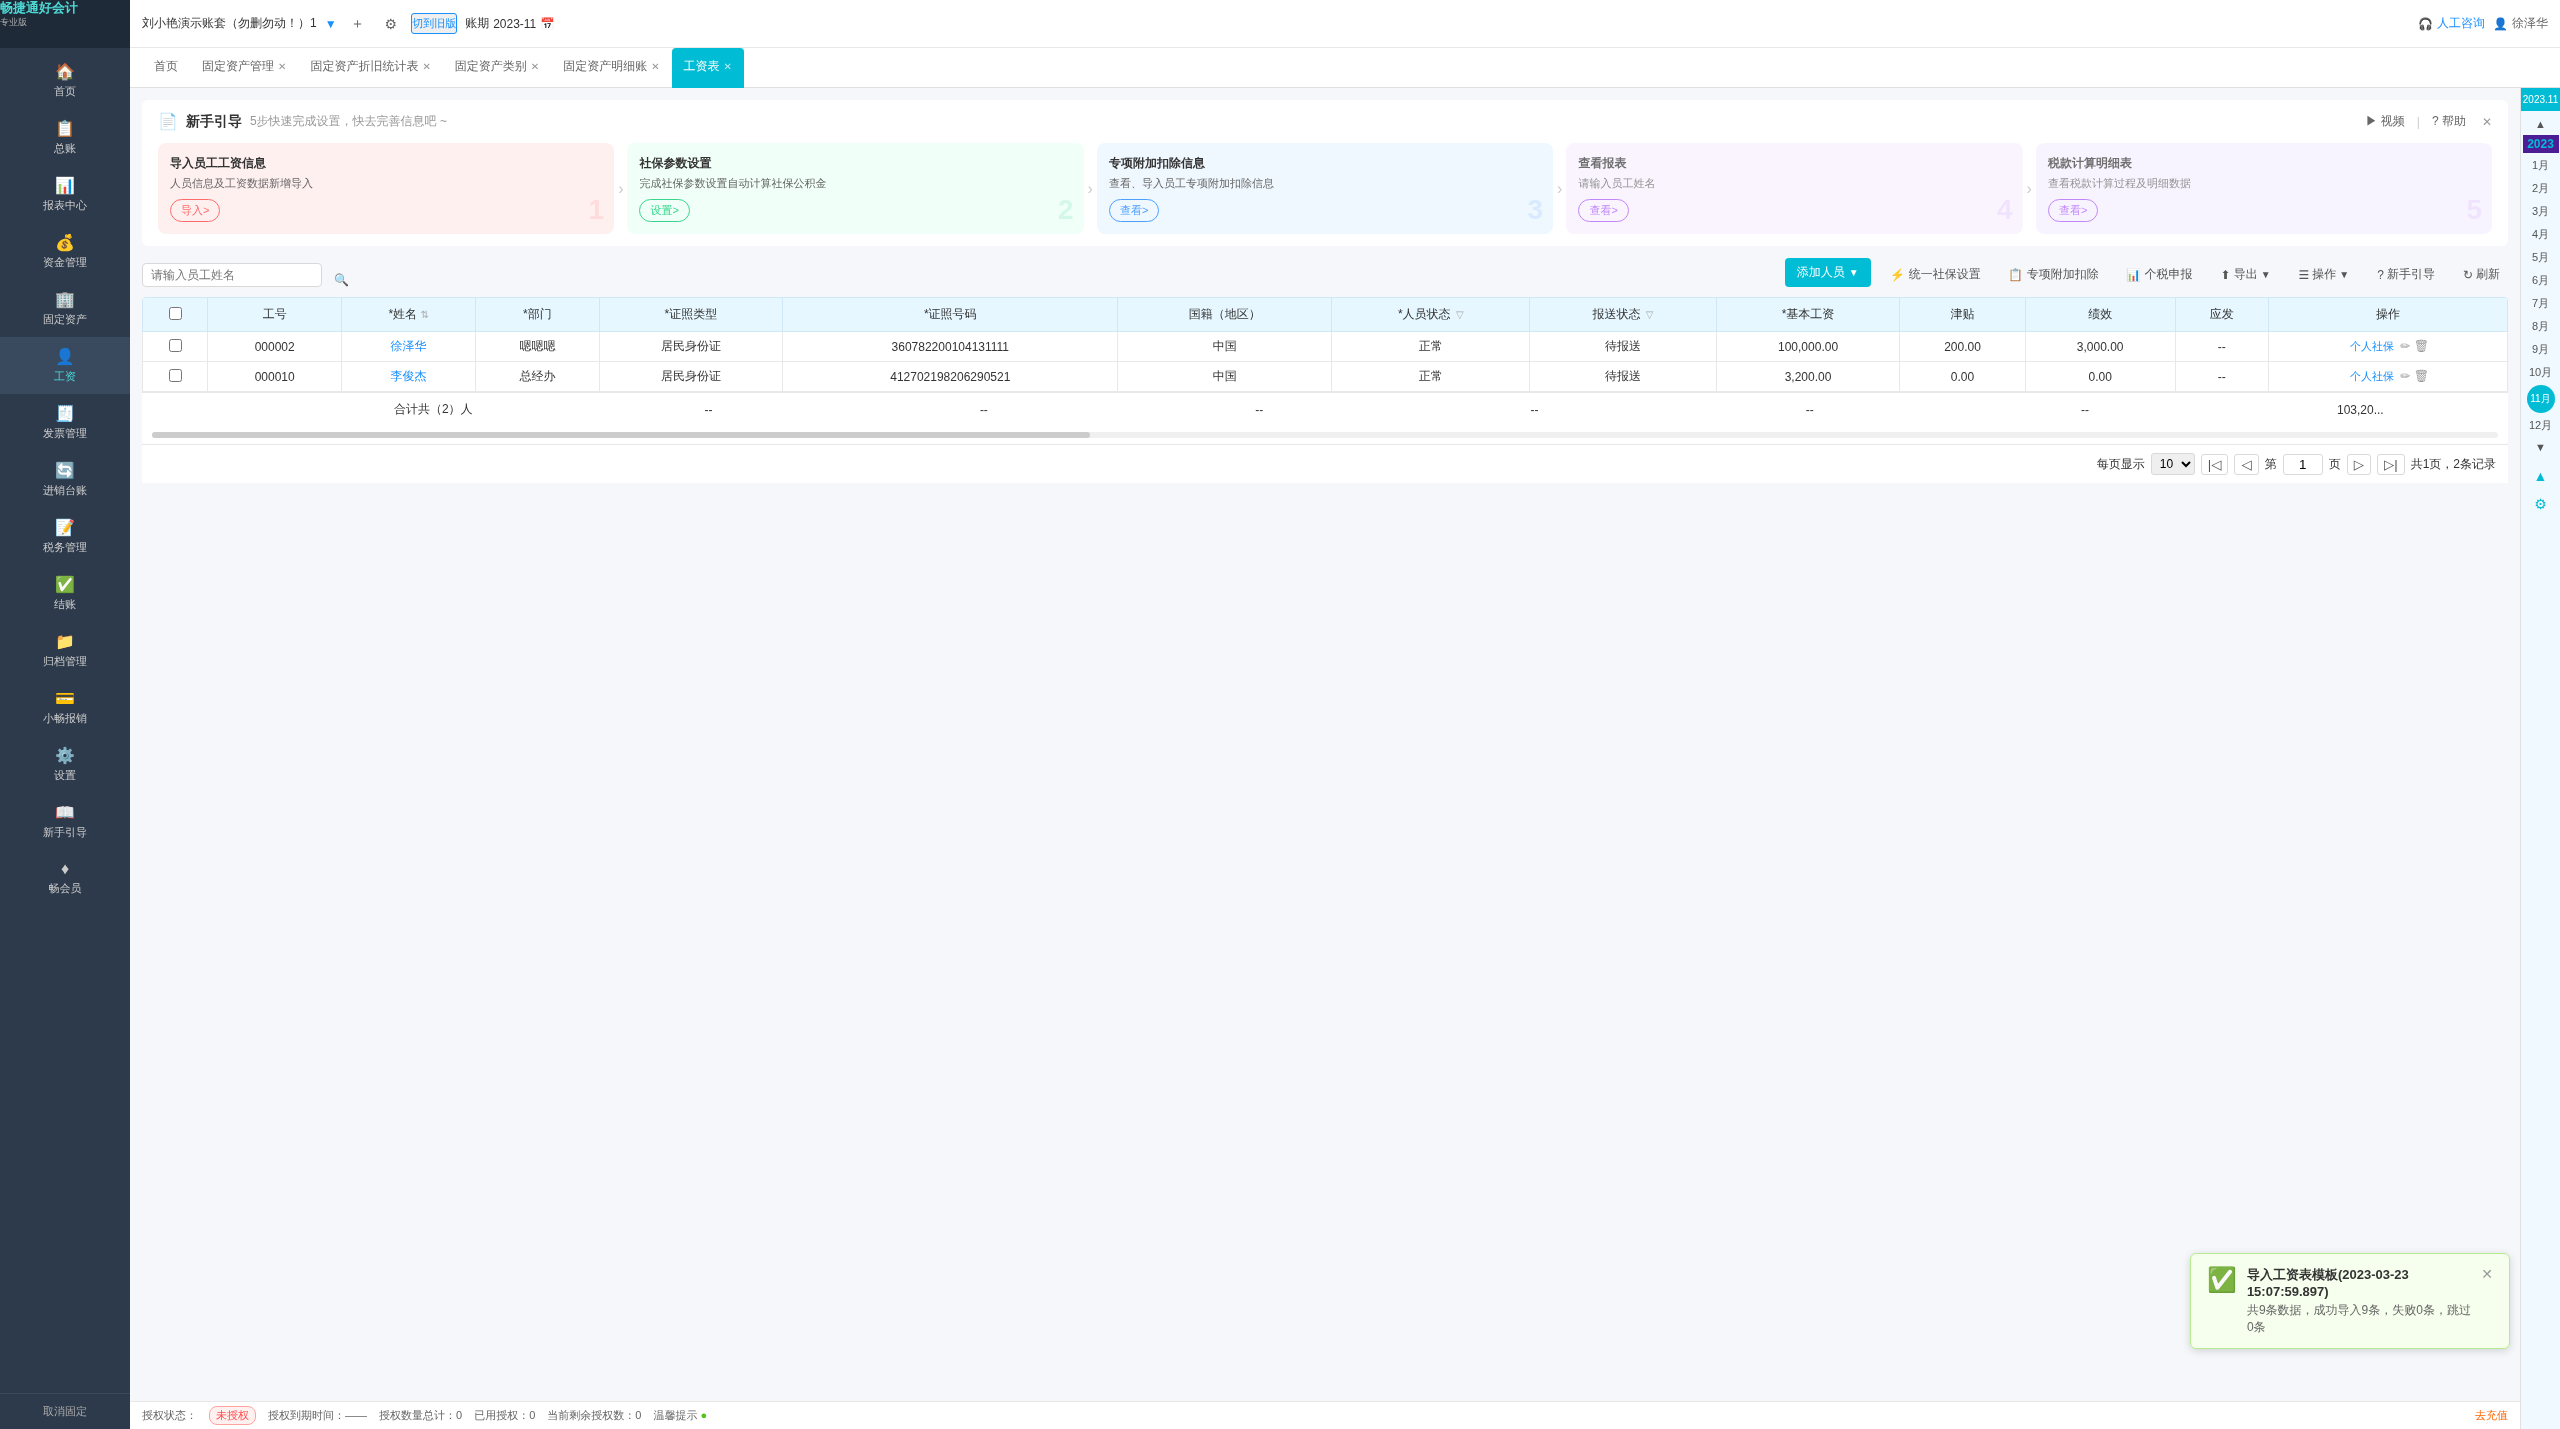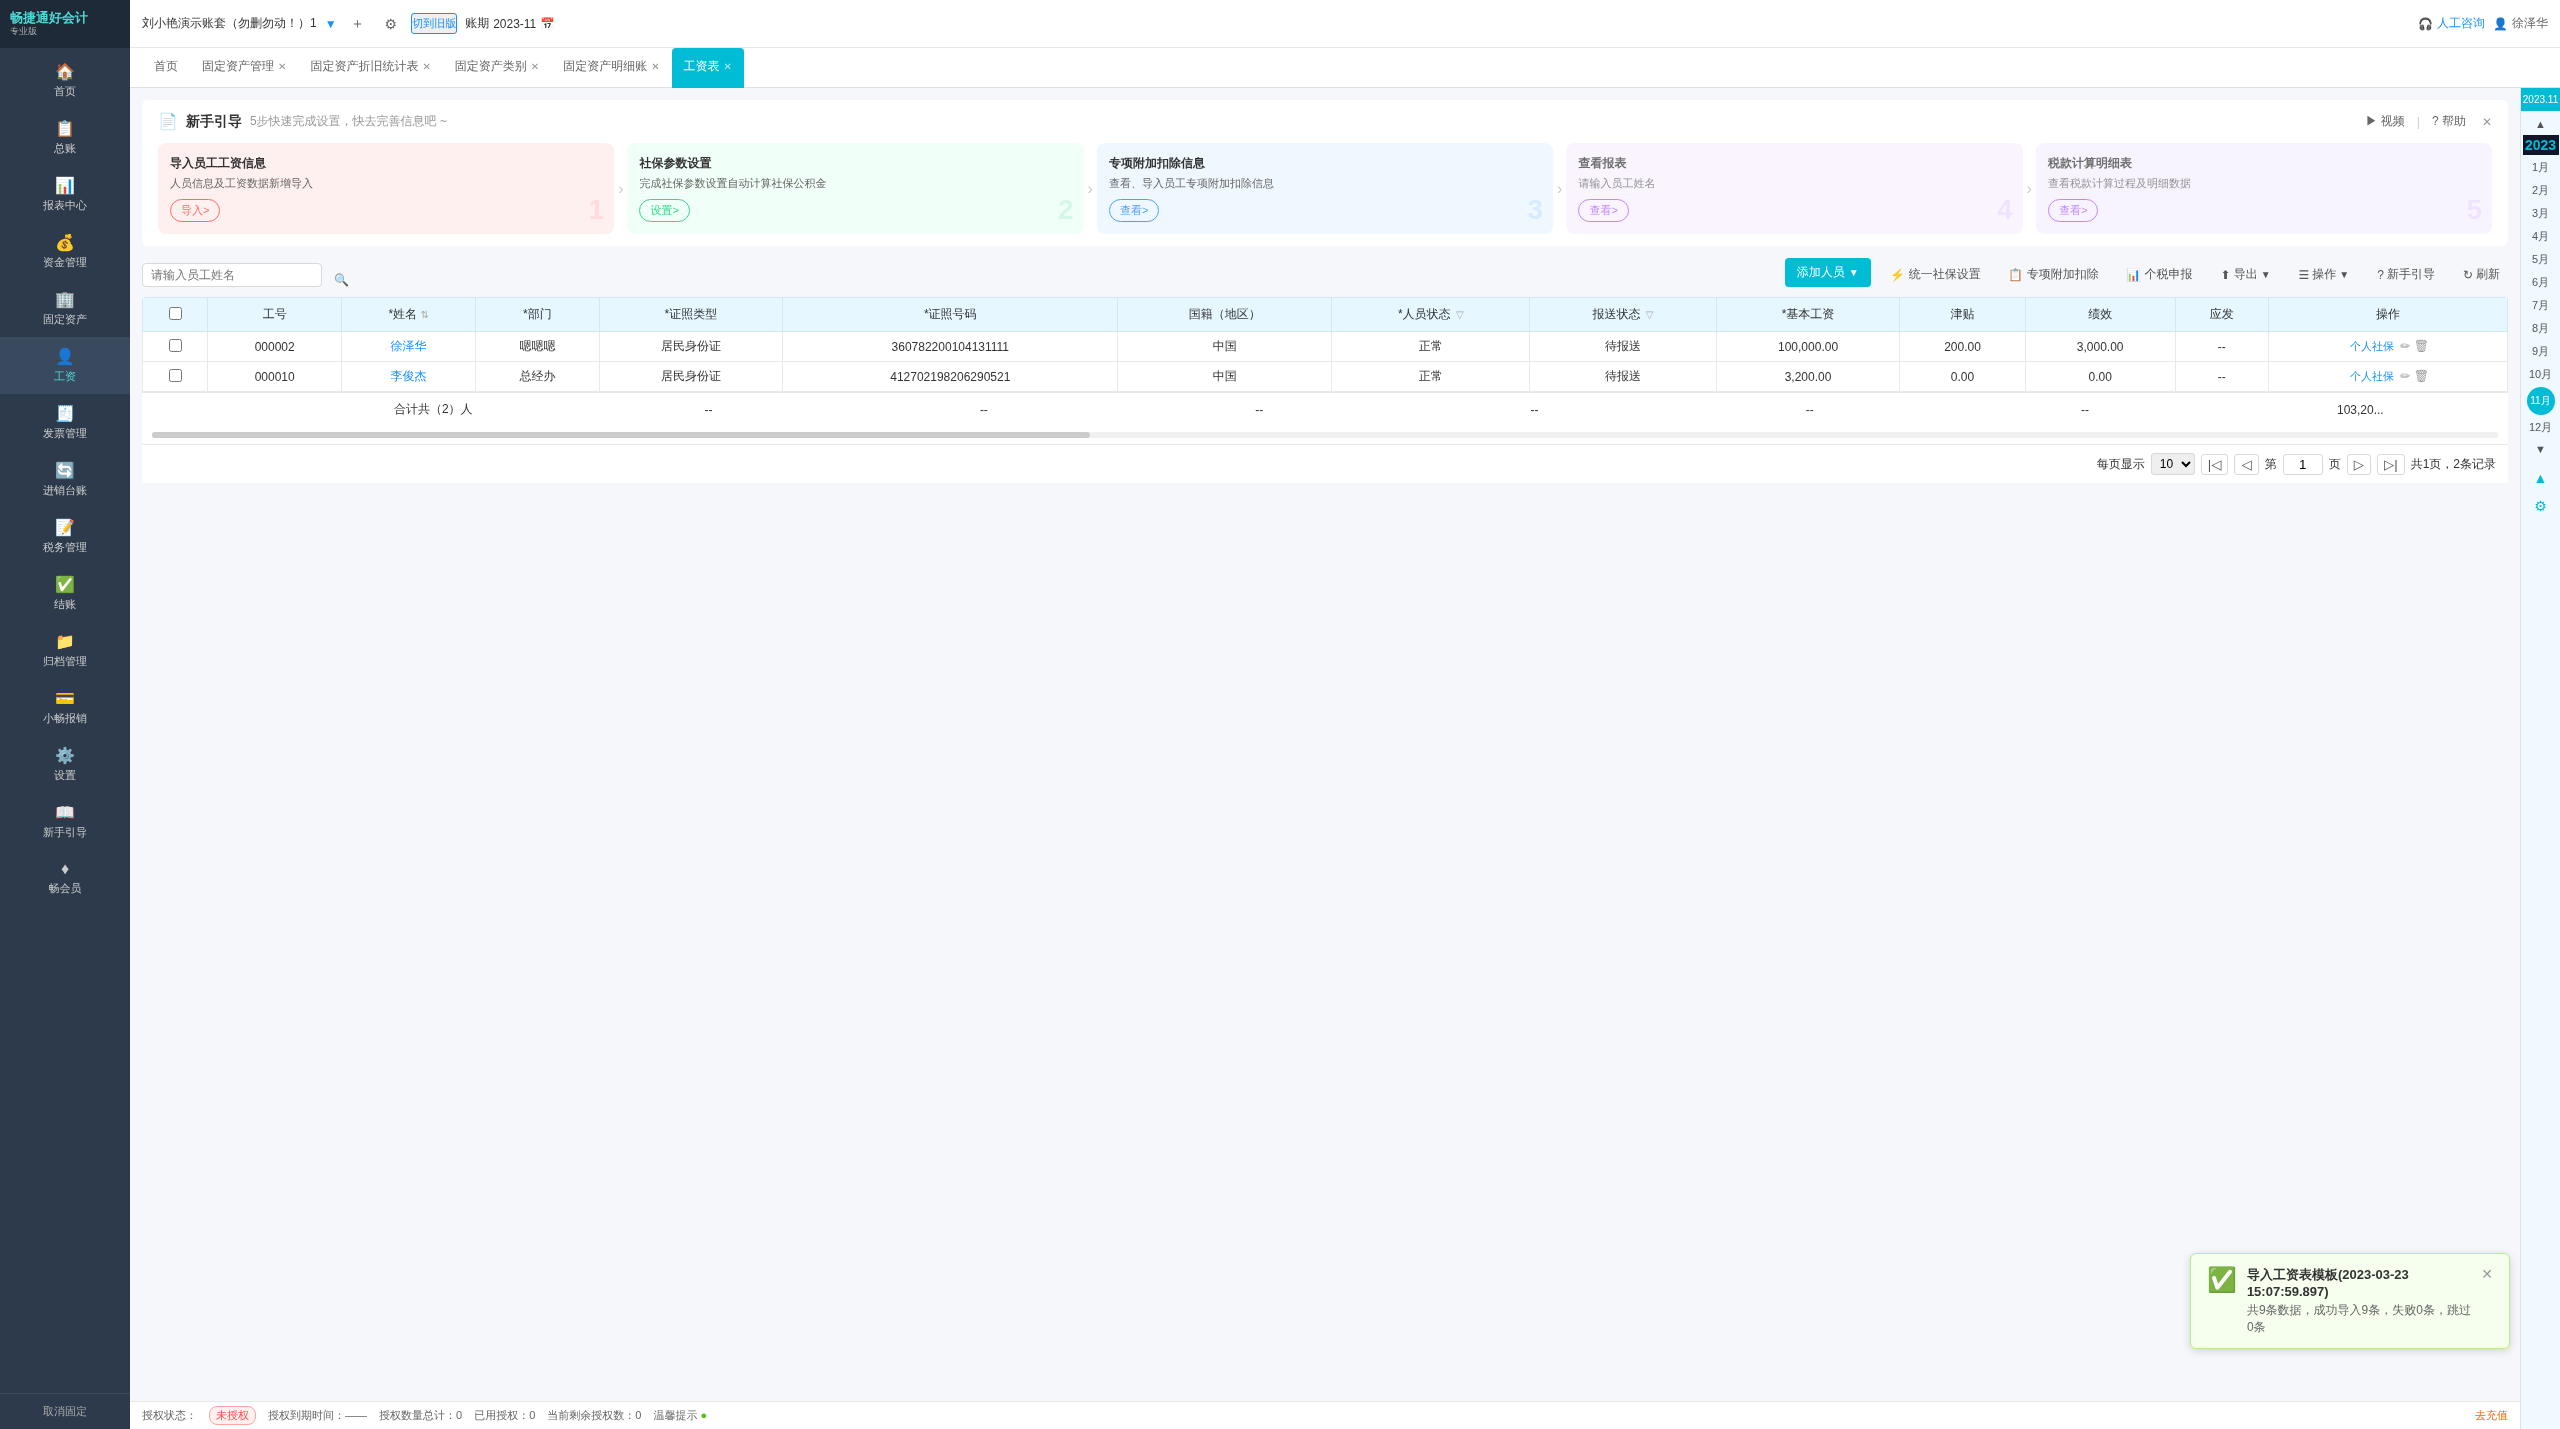--- a/index.html
+++ b/index.html
@@ -4,21 +4,21 @@
   <style>
     * { box-sizing: border-box; margin: 0; padding: 0; }
     body { font-family: 'Microsoft YaHei', Arial, sans-serif; font-size: 12px; background: #f0f2f5; color: #333; overflow: hidden; }
 
     
     .app-container { display: flex; height: 100vh; width: 100%; }
     .sidebar { width: 130px; background: #2d3a4b; color: #fff; display: flex; flex-direction: column; flex-shrink: 0; }
     .main-content { flex: 1; display: flex; flex-direction: column; overflow: hidden; }
 
     
-    .sidebar-logo { padding: 10px; background: #1e2a38; display: flex; align-items: center; gap: 6px; height: 48px; }
+    .sidebar-logo { background: #1e2a38; display: flex; align-items: flex-start; gap: 6px; height: 48px; }
     .sidebar-logo-text { font-size: 13px; color: #4dd9d5; font-weight: bold; line-height: 1.2; }
     .sidebar-logo-sub { font-size: 9px; color: #aaa; }
     .sidebar-nav { flex: 1; padding-top: 4px; }
     .sidebar-item { display: flex; flex-direction: column; align-items: center; padding: 10px 4px; cursor: pointer; color: #ccc; font-size: 11px; gap: 3px; }
     .sidebar-item.active { background: #3a4a5e; color: #4dd9d5; }
     .sidebar-item .icon { font-size: 16px; }
     .sidebar-footer { padding: 10px; text-align: center; font-size: 11px; color: #aaa; cursor: pointer; border-top: 1px solid #3a4a5e; }
 
     
     .topbar { height: 48px; background: #fff; border-bottom: 1px solid #e8e8e8; display: flex; align-items: center; padding: 0 12px; gap: 8px; }
@@ -521,21 +521,21 @@
       </div>
 
       <div class="right-panel">
         <div class="right-panel-header">
           <span>2023.11</span>
         </div>
         <div style="display:flex;flex-direction:column;align-items:center;padding:4px 0;gap:2px;">
           <div class="cal-month">
             <span>▲</span>
           </div>
-          <div class="cal-month cal-month.year-label" style="background:#0f172a;color:#00bcd4;font-weight:bold;font-size:14px;padding:2px;">2023</div>
+          <div class="cal-month cal-month.year-label" style="background:#4c1d95;color:#00bcd4;font-weight:bold;font-size:12px;padding:2px;">2023</div>
           <div class="cal-month">1月</div>
           <div class="cal-month">2月</div>
           <div class="cal-month">3月</div>
           <div class="cal-month">4月</div>
           <div class="cal-month">5月</div>
           <div class="cal-month">6月</div>
           <div class="cal-month">7月</div>
           <div class="cal-month">8月</div>
           <div class="cal-month">9月</div>
           <div class="cal-month">10月</div>

